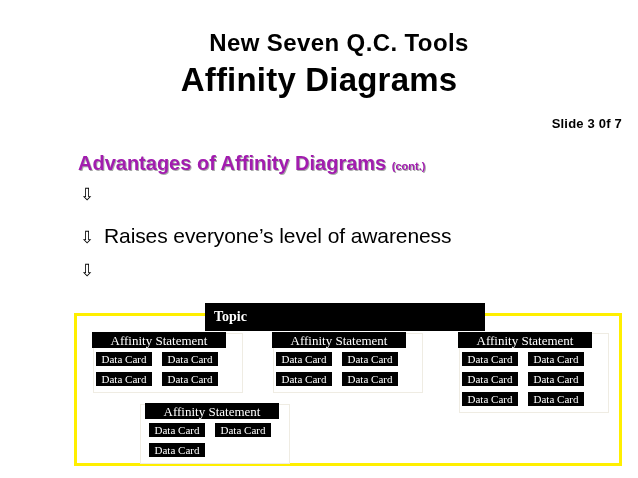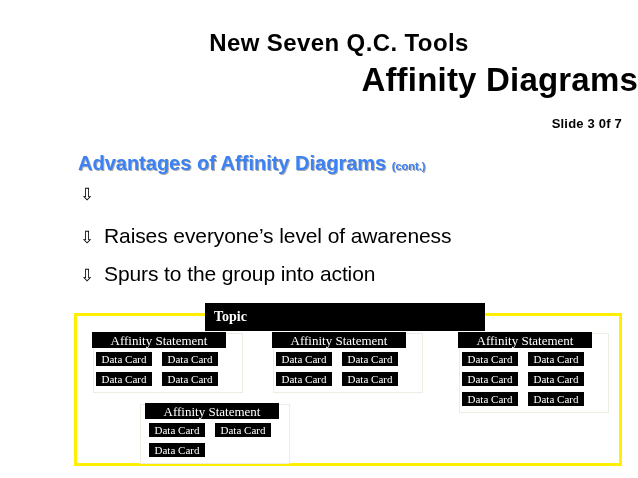--- a/index.html
+++ b/index.html
@@ -29,21 +29,21 @@
     letter-spacing: 0.4px;
     color: #000000;
     line-height: 1.1;
     margin-left: 20px;
   }
   .slide-title-2 {
     position: absolute;
     left: 0;
     top: 62px;
     width: 638px;
-    text-align: right;
+    text-align: center;
     font-family: "Liberation Sans", sans-serif;
     font-weight: bold;
     font-size: 33px;
     letter-spacing: 0.2px;
     color: #000000;
     line-height: 1.1;
   }
   .slide-counter {
     position: absolute;
     right: 16px;
@@ -56,21 +56,21 @@
   }
 
   
   .section-heading {
     position: absolute;
     left: 78px;
     top: 152px;
     font-family: "Liberation Sans", sans-serif;
     font-weight: bold;
     font-size: 20px;
-    color: #3b82f6;
+    color: #a21caf;
     text-shadow: 1px 1px 0 rgba(140,140,140,0.75);
     white-space: nowrap;
   }
   .section-heading .cont {
     font-size: 11px;
     font-weight: bold;
     vertical-align: baseline;
     letter-spacing: 0;
   }
 
@@ -191,21 +191,20 @@
     <span class="bullet-glyph">⇩</span>
   </div>
 
   <div class="bullet-row">
     <span class="bullet-glyph">⇩</span>
     <span class="bullet-text">Raises everyone’s level of awareness</span>
   </div>
 
   <div class="bullet-row">
     <span class="bullet-glyph">⇩</span>
-    <span class="bullet-text">Spurs to the group into action</span>
   </div>
 
 </div>
 
 <div class="topic-bar">
   <span>Topic</span>
 </div>
 
 <div id="diagram">
 

